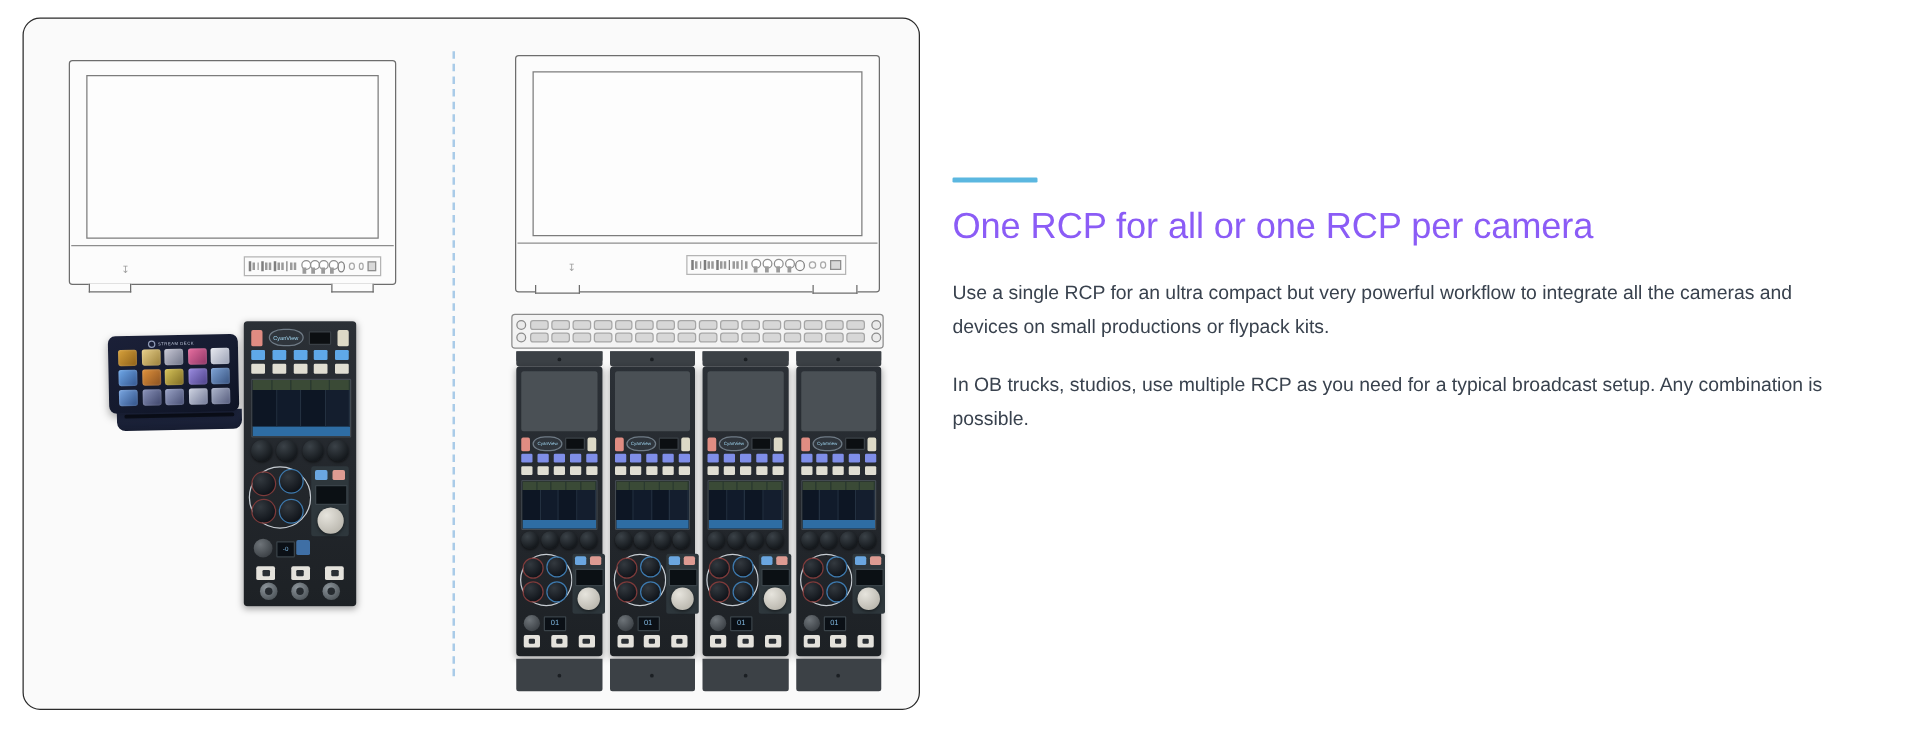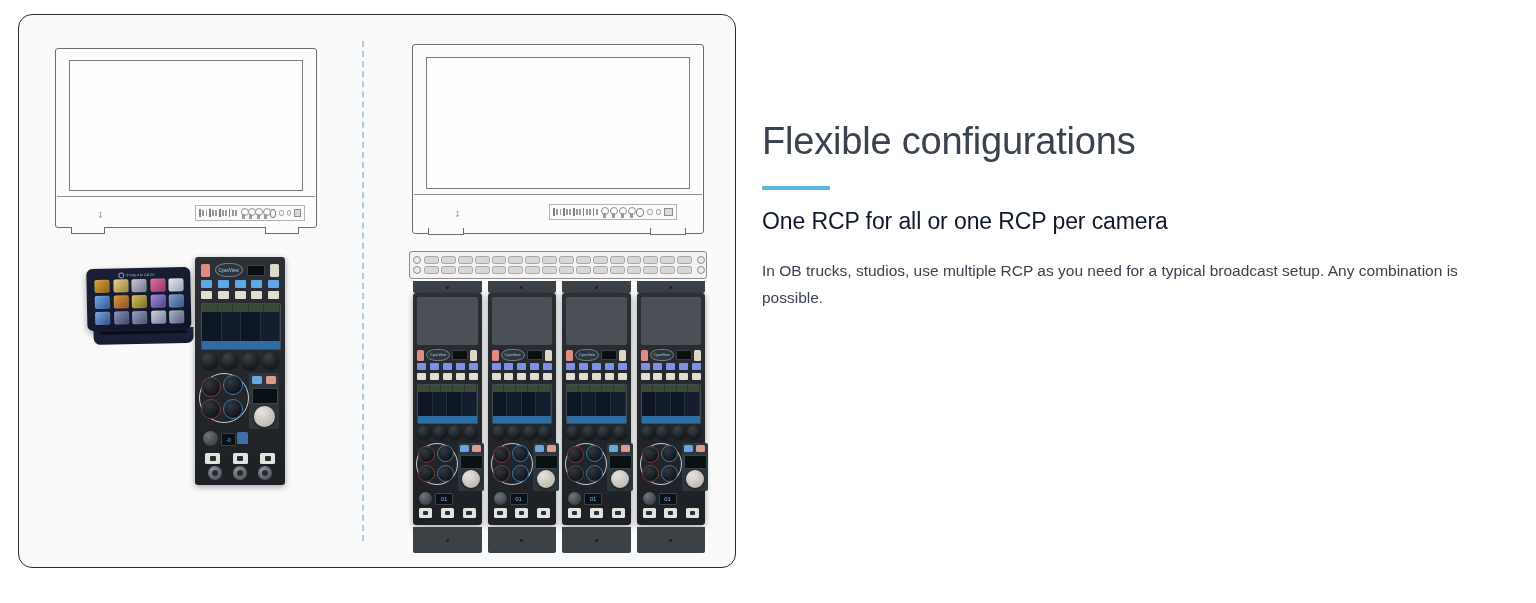--- a/index.html
+++ b/index.html
@@ -153,21 +153,21 @@
   .rack-key{background:#d7d7d7;border:1px solid #a6a6a6;border-radius:2.5px;}
 
   
   .textcol{position:absolute;left:762px;top:120px;width:740px;}
   .h1{
     font-size:38px;color:#39424e;font-weight:normal;margin:0;
     letter-spacing:-.2px;line-height:1.15;
   }
   .accent{width:68px;height:4px;background:#5bb7e0;margin:22px 0 18px 0;border-radius:1px;}
   .h2{
-    font-size:23px;color:#0f172a;font-weight:normal;margin:0 0 22px 0;
+    font-size:29px;color:#8b5cf6;font-weight:normal;margin:0 0 22px 0;
     letter-spacing:-.1px;line-height:1.2;
   }
   .para{
     font-size:15.5px;color:#39424e;line-height:1.75;margin:0 0 20px 0;max-width:710px;
   }
 </style>
 </head>
 <body>
 
 <div class="page">
@@ -729,19 +729,19 @@
                 </div>
         </div>
       </div>
       <div class="r-plinth" style="left:2px;top:246px;right:2px;height:26px;"></div>
     </div></div>
     </div>
 
   </div>
 
   <div class="textcol">
-    <h1 class="h1">Flexible configurations</h1>
     <div class="accent" style="background: rgb(91, 183, 224);"></div>
     <h2 class="h2">One RCP for all or one RCP per camera</h2>
+    <p class="para">Use a single RCP for an ultra compact but very powerful workflow to integrate all the cameras and devices on small productions or flypack kits.</p>
     <p class="para">In OB trucks, studios, use multiple RCP as you need for a typical broadcast setup. Any combination is possible.</p>
   </div>
 
 </div>
 
 </body></html>

